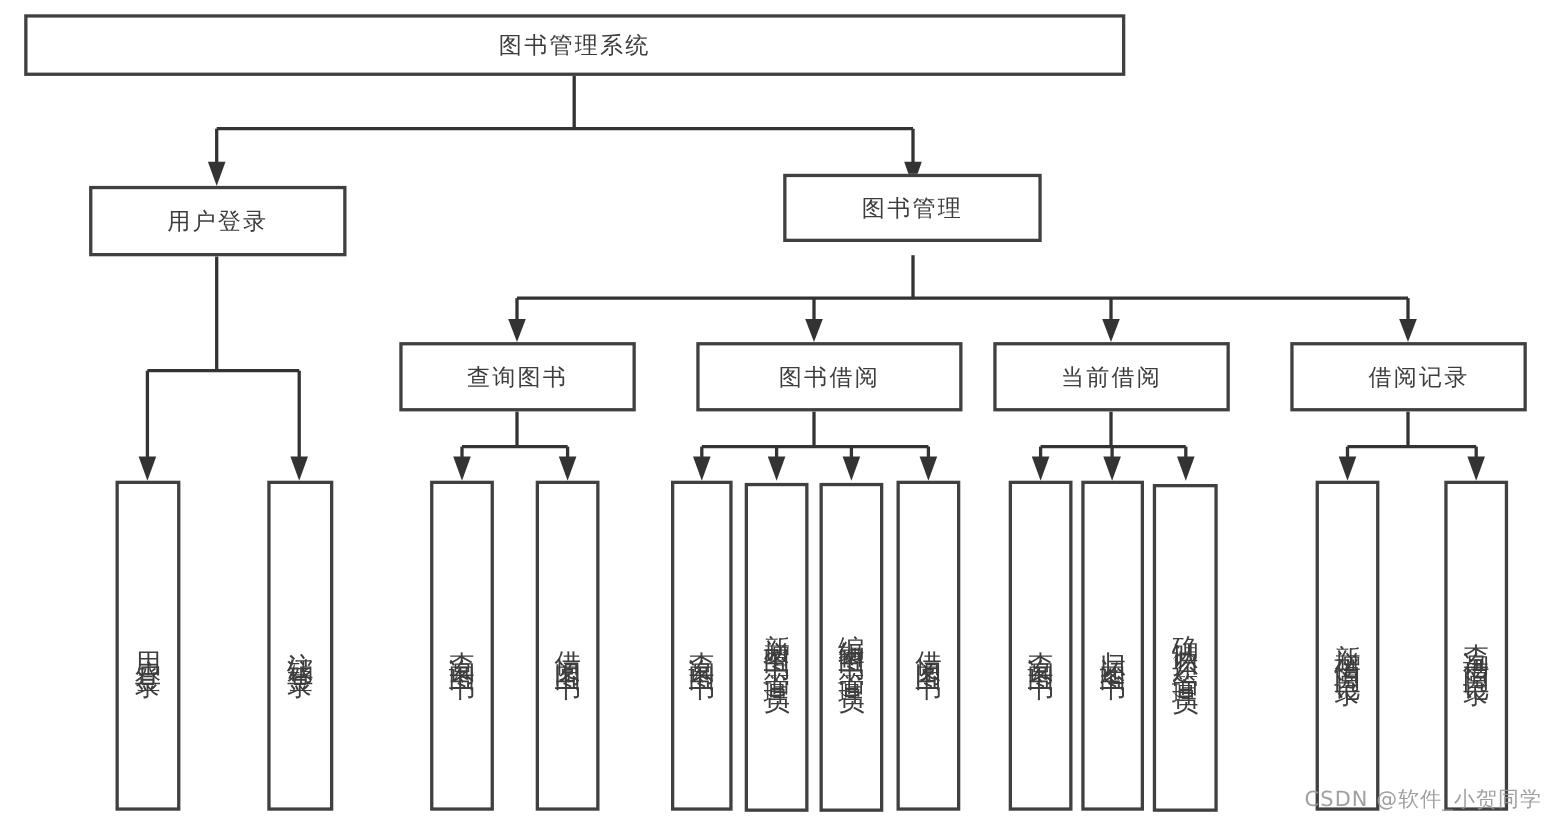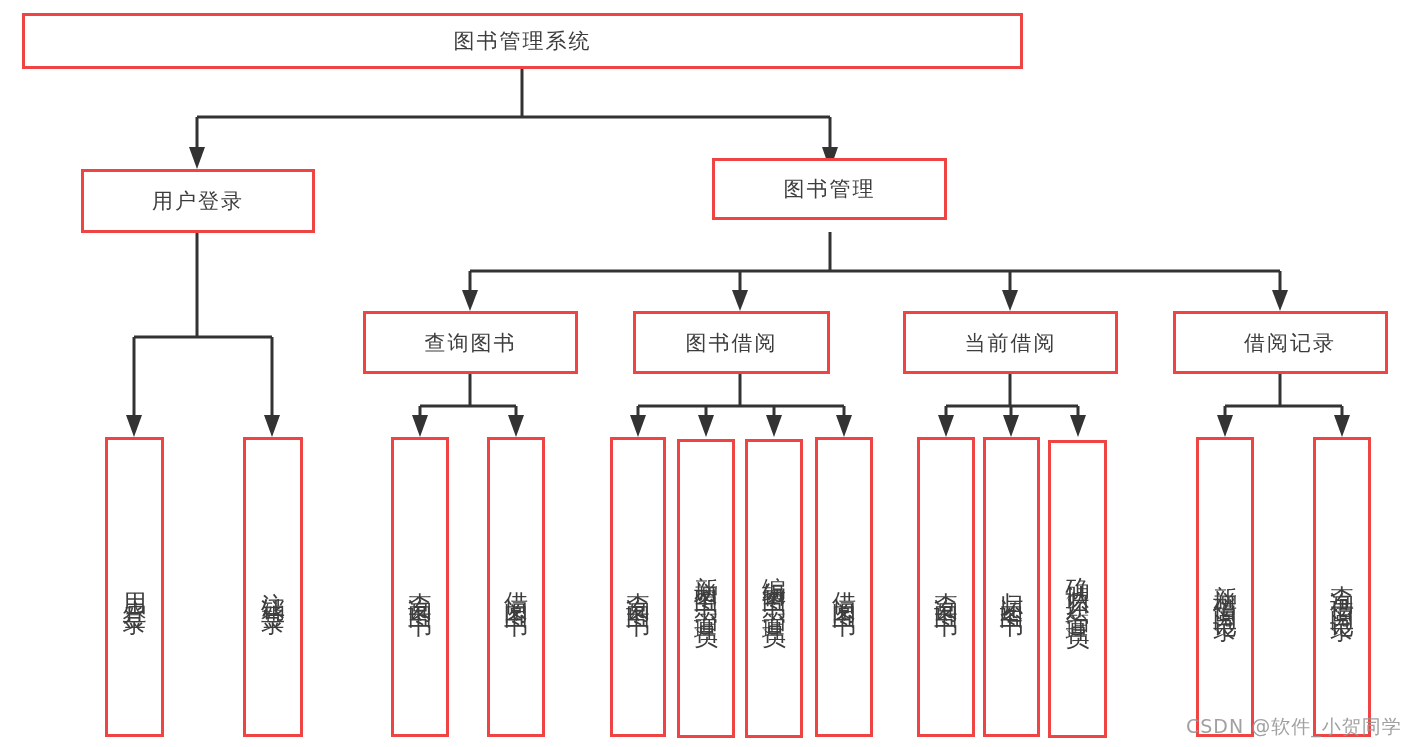--- a/index.html
+++ b/index.html
@@ -8,21 +8,21 @@
     width:1405px;height:747px;
     background:#ffffff;
     font-family:"DejaVu Sans",sans-serif;
     overflow:hidden;
   }
   svg.connectors{position:absolute;left:0;top:0;z-index:1;}
   .node{
     position:absolute;
     box-sizing:border-box;
     background:#ffffff;
-    border:3px solid #ef4444;
+    border:3px solid #404040;
     display:flex;
     align-items:center;
     justify-content:center;
     color:#3d3d3d;
     z-index:2;
   }
   .h-node{font-size:21px;letter-spacing:2px;white-space:nowrap;}
   .v-node span{
     writing-mode:vertical-rl;
     text-orientation:mixed;
@@ -126,21 +126,21 @@
   <div class="node h-node" style="left:81px;top:169px;width:234px;height:64px;">
     <span>用户登录</span>
   </div>
   <div class="node h-node" style="left:712px;top:158px;width:235px;height:62px;">
     <span>图书管理</span>
   </div>
 
   <div class="node h-node" style="left:363px;top:311px;width:215px;height:63px;">
     <span>查询图书</span>
   </div>
-  <div class="node h-node" style="left:633px;top:311px;width:197px;height:63px;font-family:Liberation Mono, monospace;">
+  <div class="node h-node" style="left:633px;top:311px;width:242px;height:63px;font-family:Liberation Mono, monospace;">
     <span>图书借阅</span>
   </div>
   <div class="node h-node" style="left:903px;top:311px;width:215px;height:63px;align-items:center;">
     <span>当前借阅</span>
   </div>
   <div class="node h-node" style="left:1173px;top:311px;width:215px;height:63px;padding-left:19px;">
     <span>借阅记录</span>
   </div>
 
   <div class="node v-node" style="left:105px;top:437px;width:59px;height:300px;">

